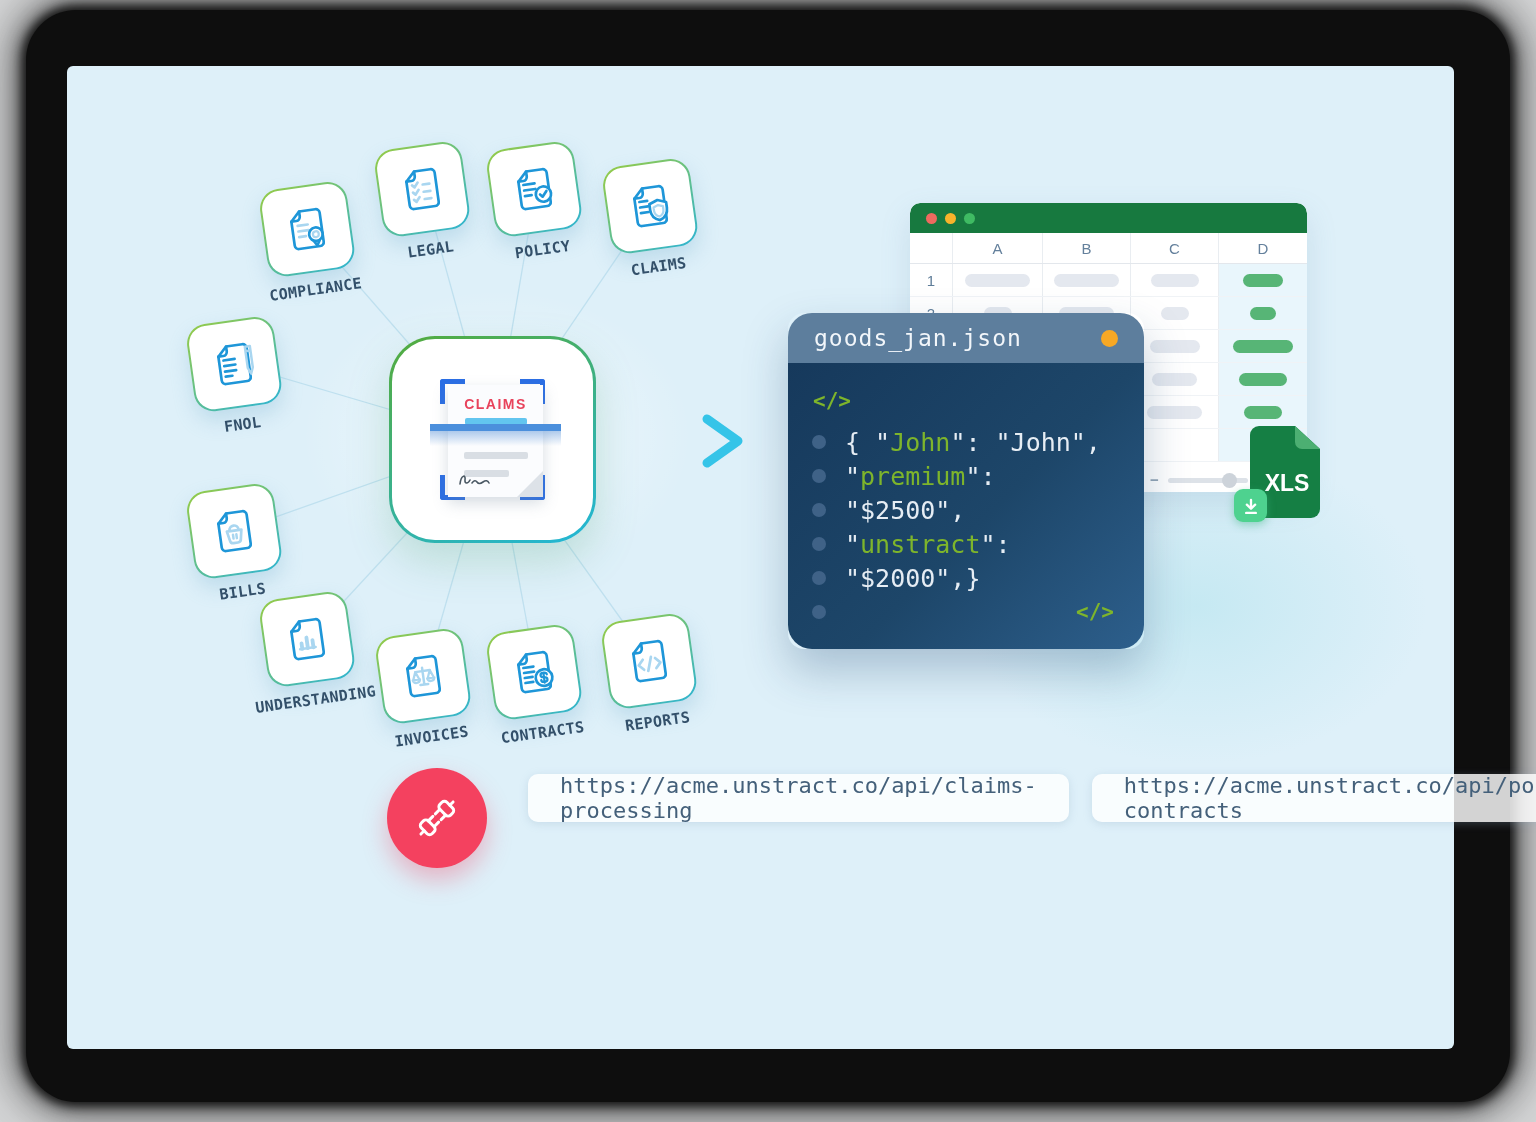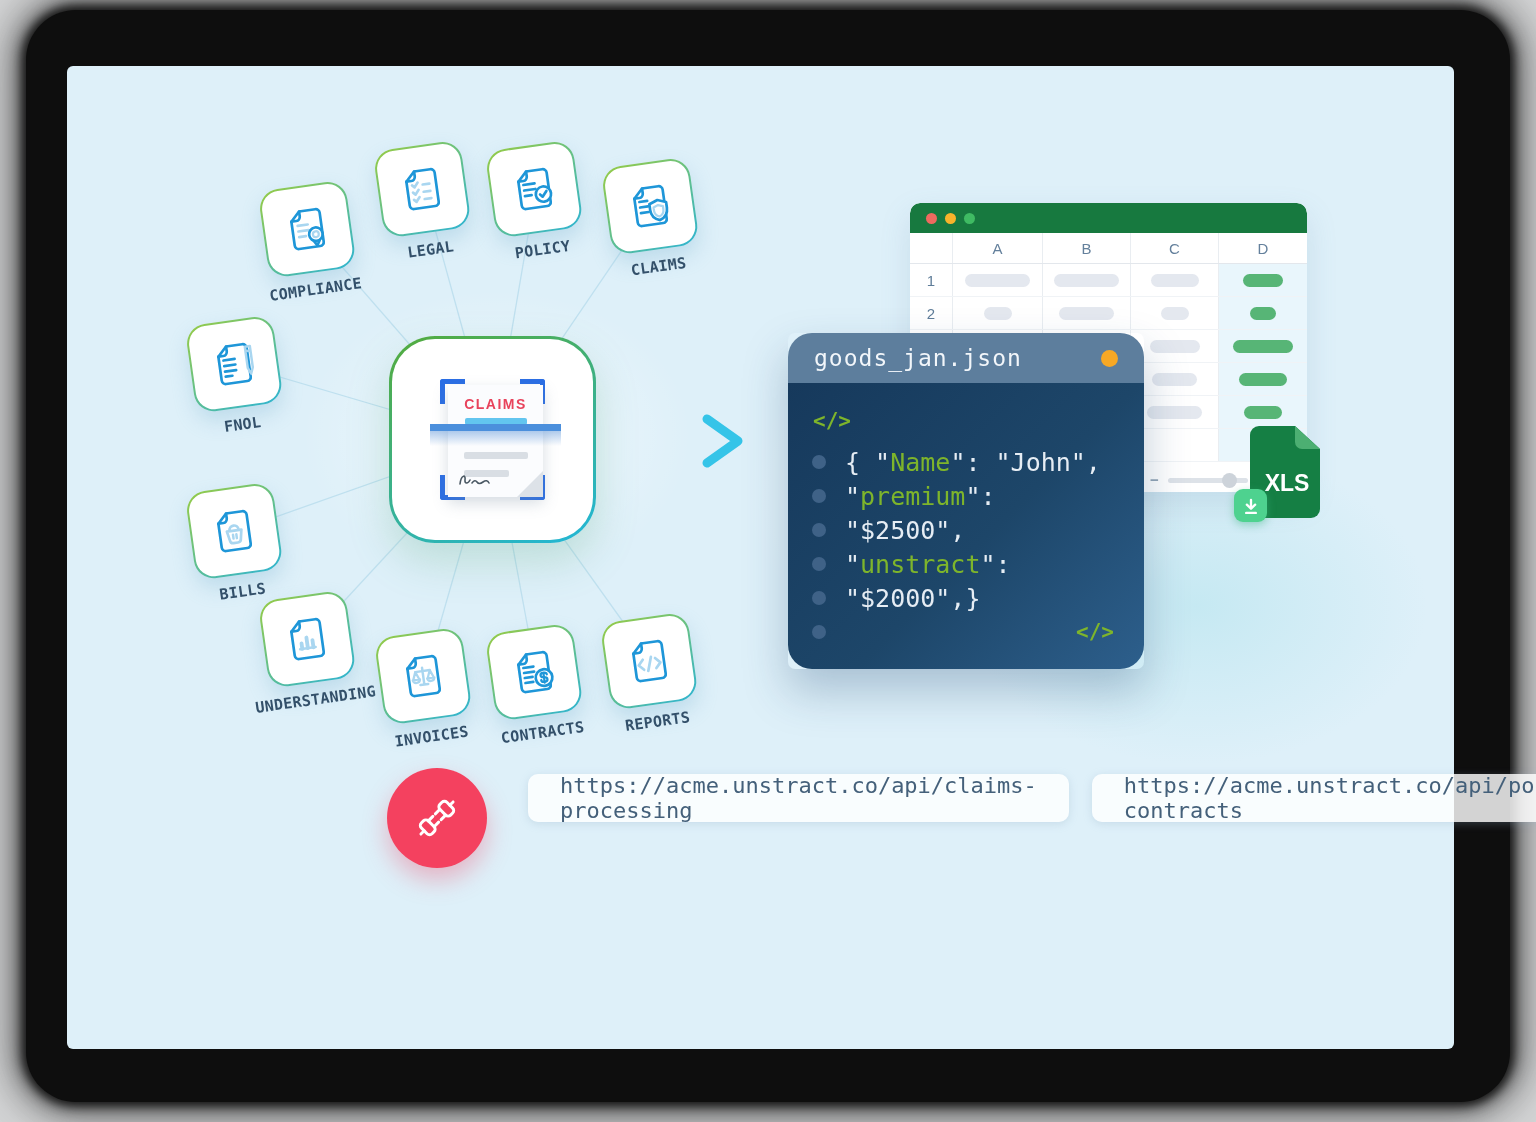--- a/index.html
+++ b/index.html
@@ -49,22 +49,22 @@
   .doc-title{margin-top:11px;text-align:center;font-size:14px;font-weight:bold;color:#e8435c;
     letter-spacing:1.5px;font-family:"Liberation Sans",sans-serif;}
   .blue-bar{margin:6px auto 0;width:62px;height:7px;border-radius:2px;background:#62c5ef;}
   .scan-band{position:absolute;left:-18px;top:39px;width:131px;height:22px;
     background:linear-gradient(#4b8fdc 0 7px, rgba(110,160,220,.55) 7px, rgba(140,185,230,0) 100%);}
   .gray-bar{margin:0 auto;height:7px;border-radius:2px;background:#d9dee4;}
   .sig{position:absolute;left:10px;top:86px;}
   
   .arrow{left:540px;top:345px;}
   
-  .codewin{left:721px;top:247px;width:356px;height:336px;border-radius:7px;z-index:5;
-    box-shadow:0 22px 45px rgba(30,70,110,.28);margin-top:20px;}
+  .codewin{left:721px;top:247px;width:356px;height:336px;border-radius:16px;z-index:5;
+    box-shadow:0 22px 45px rgba(30,70,110,.28);}
   .code-head{height:50px;background:#5d7e9d;border-radius:24px 24px 0 0;display:flex;
     align-items:center;padding:0 26px;}
   .code-title{flex:1;font-size:23px;color:#f2f6fa;letter-spacing:1px;}
   .code-dot{width:17px;height:17px;border-radius:50%;background:#f7a825;}
   .code-body{height:262px;background:linear-gradient(135deg,#16395c 0%,#1d4669 55%,#2d5f8c 100%);
     border-radius:0 0 24px 24px;padding:24px 26px 0 24px;}
   .mark{color:#7eb52b;font-weight:bold;font-size:21px;}
   .mark-top{margin:2px 0 12px 1px;}
   .code-line{display:flex;align-items:center;height:34px;}
   .bullet{width:14px;height:14px;border-radius:50%;background:#3f6287;flex:none;}
@@ -415,21 +415,21 @@
   <div class="abs codewin">
     <div class="code-head">
       <span class="code-title">goods_jan.json</span>
       <span class="code-dot"></span>
     </div>
     <div class="code-body">
       <div class="mark mark-top">&lt;/&gt;</div>
       <div id="code-lines">
           <div class="code-line">
             <span class="bullet"></span>
-            <span class="code-text"><span>{ "</span><span class="k">Name</span><span>": "John",</span></span>
+            <span class="code-text"><span>{ "</span><span class="k">John</span><span>": "John",</span></span>
           </div>
           <div class="code-line">
             <span class="bullet"></span>
             <span class="code-text"><span>"</span><span class="k">premium</span><span>":</span></span>
           </div>
           <div class="code-line">
             <span class="bullet"></span>
             <span class="code-text"><span>"$2500",</span></span>
           </div>
           <div class="code-line">

